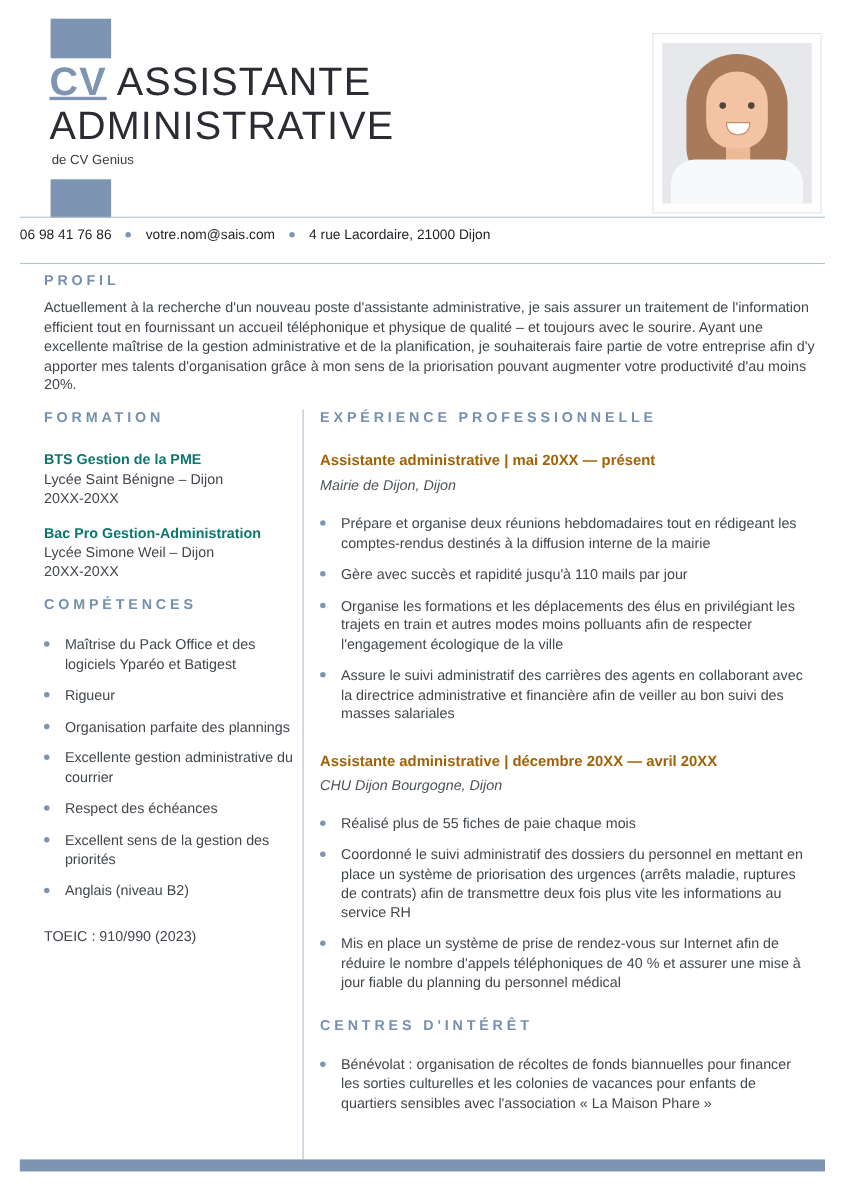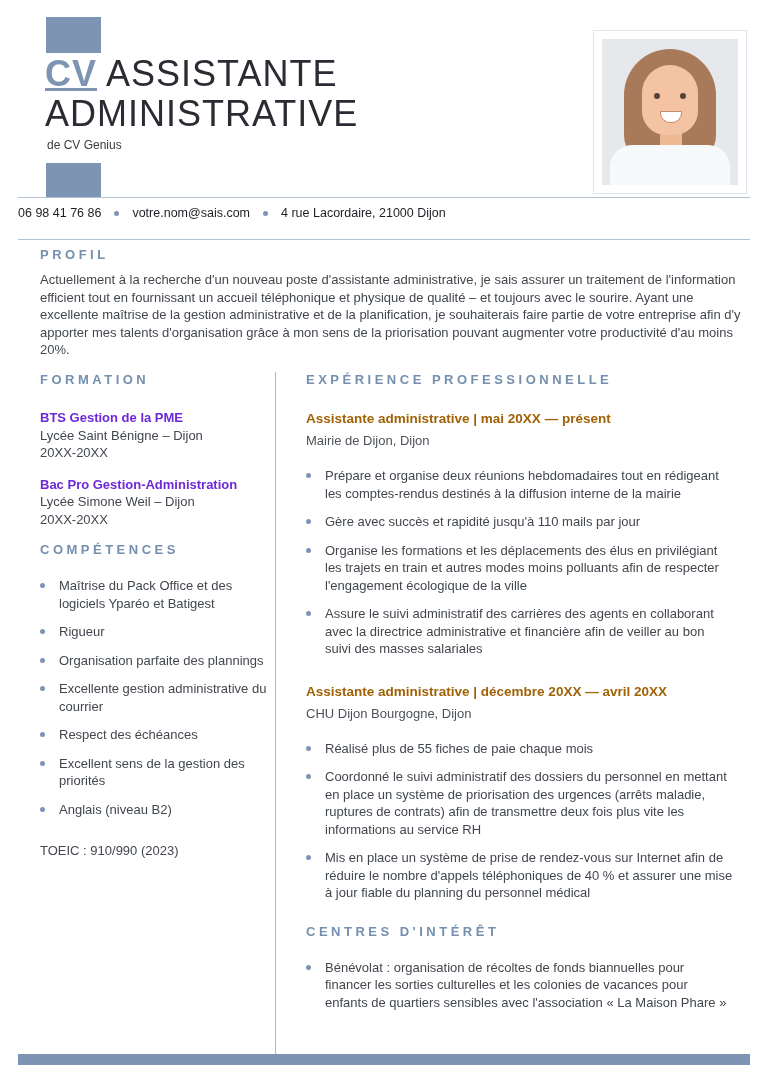--- a/index.html
+++ b/index.html
@@ -38,40 +38,40 @@
   .contact{position:absolute;left:18px;right:18px;top:206px;display:flex;
     align-items:center;gap:13px;font-size:12.5px;color:#1e1f24;}
   .cdot{width:5px;height:5px;border-radius:50%;background:#7d95b3;flex:0 0 auto;}
   
   .sec{font-size:13px;font-weight:bold;letter-spacing:3.5px;color:#7490ae;margin:0;}
   .body-text{font-size:13px;line-height:17.5px;color:#42474e;}
   
   .profile{position:absolute;left:40px;right:26px;top:247px;}
   .profile p{margin:9px 0 0 0;}
   
-  .columns{position:absolute;left:40px;right:23px;top:372px;bottom:33px;display:flex;overflow:hidden;gap:15px;}
+  .columns{position:absolute;left:40px;right:23px;top:372px;bottom:33px;display:flex;overflow:hidden;}
   .col-left{width:236px;flex:0 0 auto;border-right:1px solid #a9bccd;padding-right:8px;box-sizing:border-box;}
   .col-right{flex:1;padding-left:15px;padding-right:12px;}
   
   .edu{margin-top:22px;}
   .edu + .edu{margin-top:14px;}
-  .edu .deg{font-weight:bold;color:#6d28d9;}
+  .edu .deg{font-weight:bold;color:#0f766e;}
   
   .blist{margin-top:20px;}
   .bl{display:flex;gap:14px;margin-bottom:11px;}
   .bdot{flex:0 0 auto;width:5px;height:5px;border-radius:50%;background:#7d95b3;margin-top:6px;}
   .bl .body-text{flex:1;}
   .mt-comp{margin-top:14px;}
   .mt-cert{margin-top:20px;}
   .cert-line{margin-top:24px;}
   
   .job{margin-top:24px;}
   .job + .job{margin-top:26px;}
   .job-title{font-size:13.5px;font-weight:bold;color:#a16207;}
-  .job-co{font-size:13px;color:#4d525a;margin-top:7px;}
+  .job-co{font-size:13px;font-style:italic;color:#4d525a;margin-top:7px;}
   .job .blist{margin-top:19px;}
   .mt-int{margin-top:22px;}
   
   .bottom-bar{position:absolute;left:18px;right:18px;top:1054px;height:11px;background:#7d95b3;}
 </style>
 </head>
 <body>
 
 <div class="page">
 

